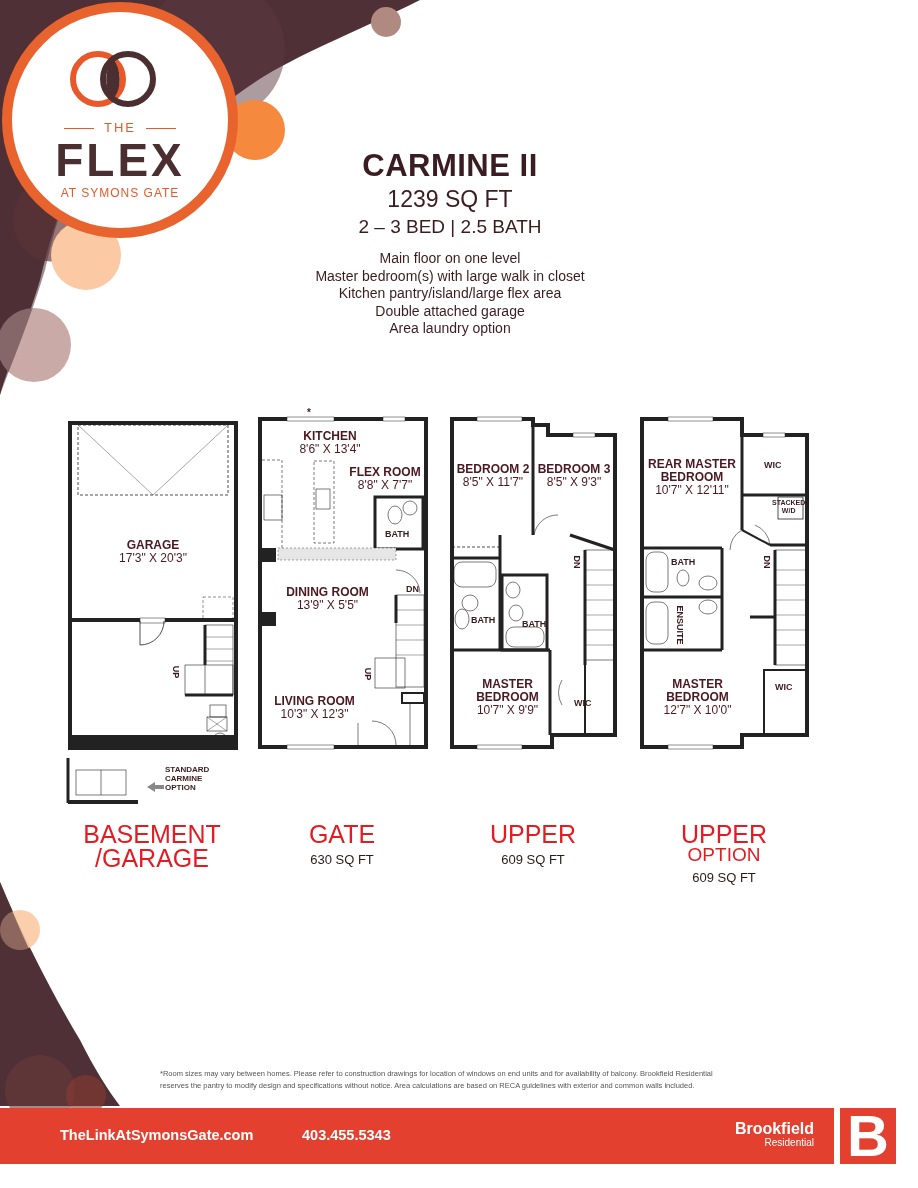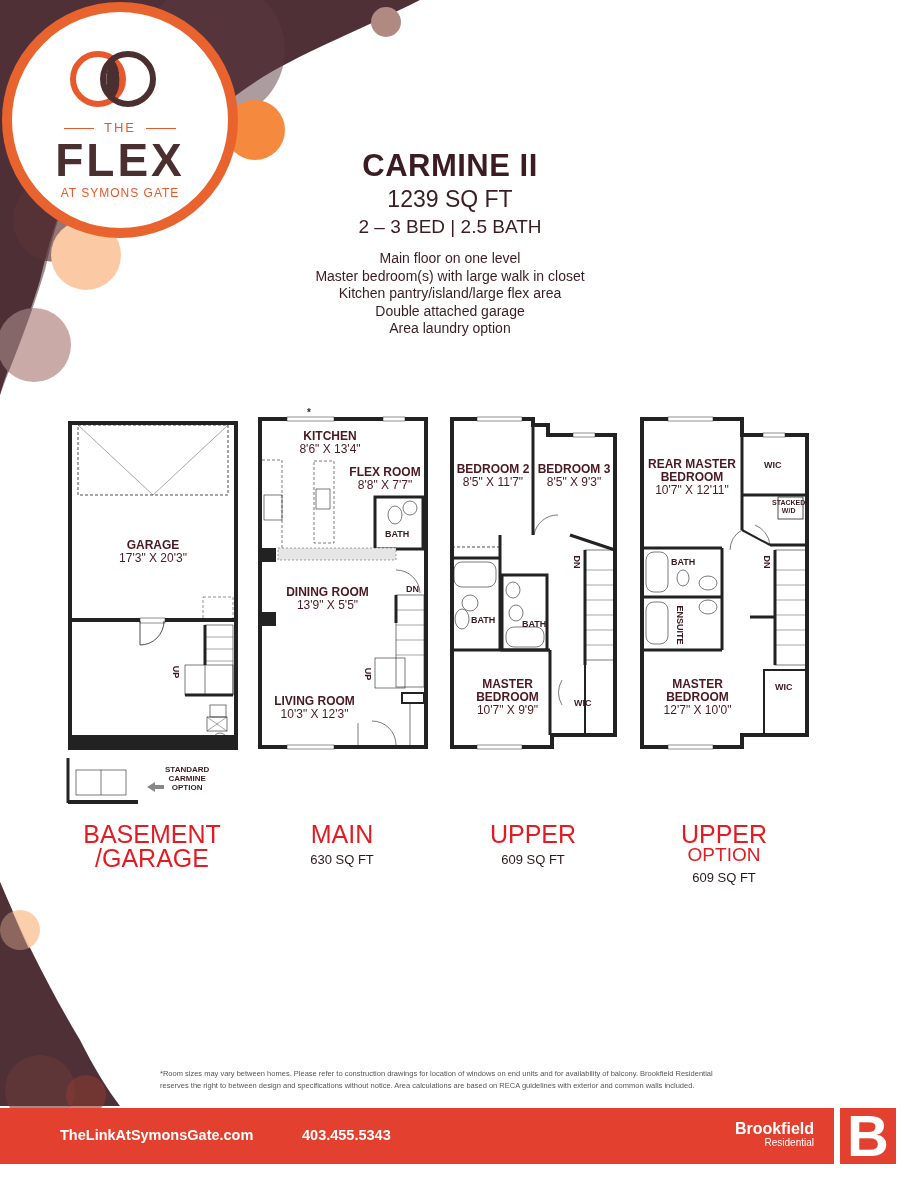--- a/index.html
+++ b/index.html
@@ -25,21 +25,21 @@
   .room-label { position: absolute; text-align: center; color: #4a1820; font-size: 12px; font-weight: bold; line-height: 13px; white-space: nowrap; }
   .room-label .dim { font-weight: normal; font-size: 12px; }
   .small-label { position: absolute; font-size: 9px; font-weight: bold; color: #3a1a1f; white-space: nowrap; }
   .rot { transform: rotate(90deg); transform-origin: center; }
 
   .floor-title { position: absolute; text-align: center; color: #e31c24; }
   .floor-title .ft-name { font-size: 25px; line-height: 24px; }
   .floor-title .ft-sub { font-size: 19px; line-height: 18px; }
   .floor-title .ft-sqft { font-size: 13px; color: #2a1a1a; line-height: 14px; margin-top: 7px; }
 
-  .laundry-note { position: absolute; left: 165px; top: 765px; font-size: 8px; font-weight: bold; text-align: center; line-height: 9px; color: #3a1a1f; }
+  .laundry-note { position: absolute; left: 165px; top: 765px; font-size: 8px; font-weight: bold; text-align: left; line-height: 9px; color: #3a1a1f; }
 
   .disclaimer { position: absolute; left: 160px; top: 1068px; width: 660px; font-size: 7.5px; line-height: 12px; color: #555; }
 
   .footer { position: absolute; left: 0; top: 1108px; width: 834px; height: 56px; background: #e3402f; }
   .footer-url { position: absolute; left: 60px; top: 19px; font-size: 14.5px; font-weight: bold; color: #fff; }
   .footer-phone { position: absolute; left: 302px; top: 19px; font-size: 14.5px; font-weight: bold; color: #fff; }
   .footer-brand { position: absolute; right: 20px; top: 12px; text-align: right; color: #fff; font-weight: bold; }
   .footer-brand .b1 { font-size: 16px; line-height: 17px; }
   .footer-brand .b2 { font-size: 10px; line-height: 11px; font-weight: normal; }
   .footer-b { position: absolute; left: 840px; top: 1108px; width: 56px; height: 56px; background: #e3402f; color: #fff; font-size: 58px; font-weight: bold; line-height: 56px; text-align: center; }
@@ -300,36 +300,36 @@
     <div class="dim">12'7" X 10'0"</div>
   </div>
   <div class="small-label" style="left:145px; top:277px;">WIC</div>
 </div>
 
 <div class="floor-title" style="left:72px; top:822px; width:160px;">
   <div class="ft-name">BASEMENT</div>
   <div class="ft-name">/GARAGE</div>
 </div>
 <div class="floor-title" style="left:282px; top:822px; width:120px;">
-  <div class="ft-name">MAIN</div>
+  <div class="ft-name">GATE</div>
   <div class="ft-sqft">630 SQ FT</div>
 </div>
 <div class="floor-title" style="left:473px; top:822px; width:120px;">
   <div class="ft-name">UPPER</div>
   <div class="ft-sqft">609 SQ FT</div>
 </div>
 <div class="floor-title" style="left:664px; top:822px; width:120px;">
   <div class="ft-name">UPPER</div>
   <div class="ft-sub">OPTION</div>
   <div class="ft-sqft">609 SQ FT</div>
 </div>
 
 <div class="disclaimer">
   <div>*Room sizes may vary between homes. Please refer to construction drawings for location of windows on end units and for availability of balcony. Brookfield Residential</div>
-  <div>reserves the right to between design and specifications without notice. Area calculations are based on RECA guidelines with exterior and common walls included.</div>
+  <div>reserves the pantry to modify design and specifications without notice. Area calculations are based on RECA guidelines with exterior and common walls included.</div>
 </div>
 
 <div class="footer">
   <div class="footer-url">TheLinkAtSymonsGate.com</div>
   <div class="footer-phone">403.455.5343</div>
   <div class="footer-brand">
     <div class="b1">Brookfield</div>
     <div class="b2">Residential</div>
   </div>
 </div>

